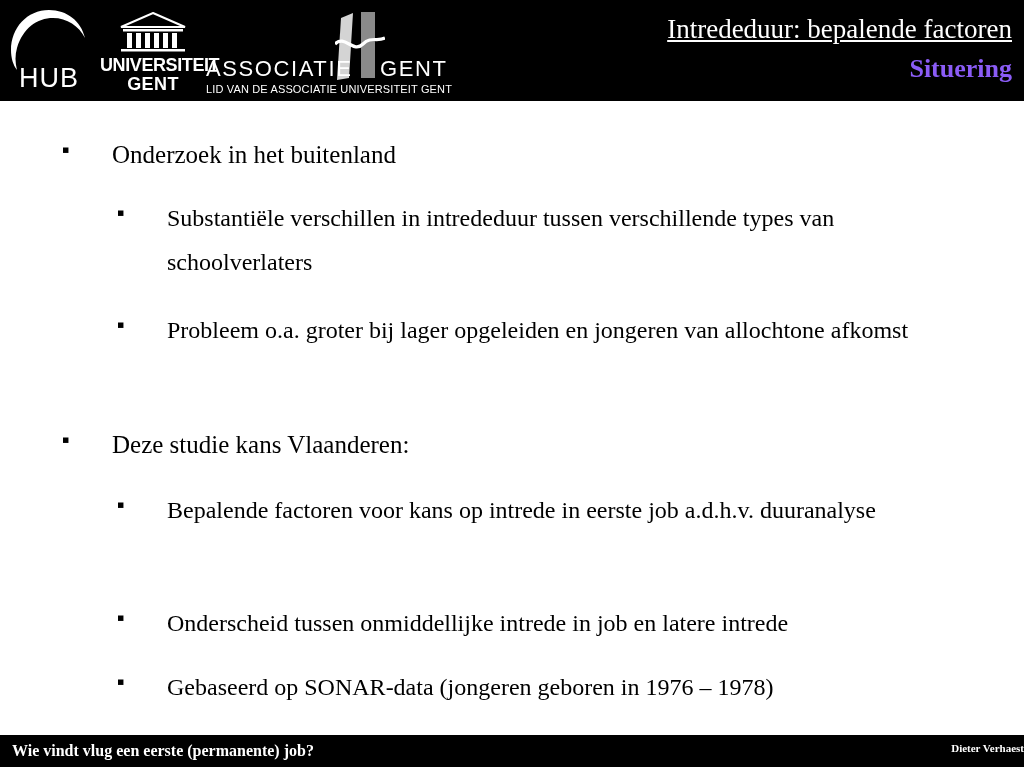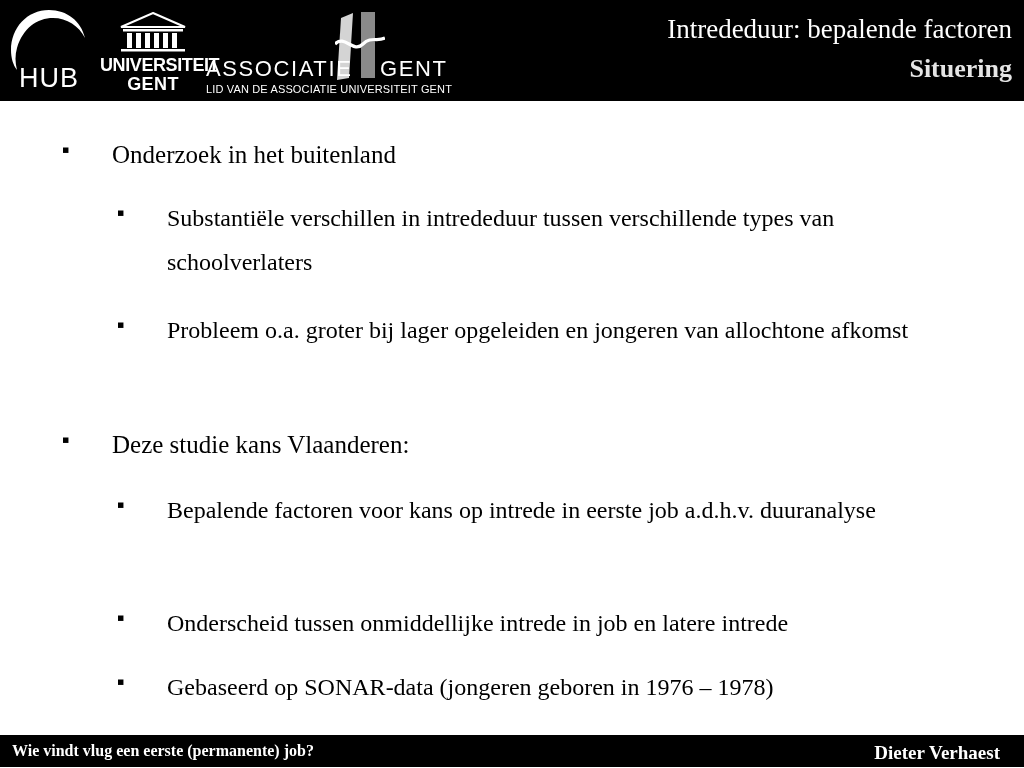--- a/index.html
+++ b/index.html
@@ -115,25 +115,26 @@
 
   
   #header-title {
     position: absolute;
     right: 12px; top: 13px;
     color: #ffffff;
     font-size: 27px;
     line-height: 32px;
     white-space: nowrap;
     text-align: right;
+    text-decoration: underline;
   }
   #header-subtitle {
     position: absolute;
     right: 12px; top: 53px;
-    color: #e5e5e5;
+    color: #8b5cf6;
     font-size: 26px;
     font-weight: bold;
     line-height: 32px;
     white-space: nowrap;
     text-align: right;
   }
 
   
   #slide-body {
     position: absolute;
@@ -197,23 +198,23 @@
   #footer-left {
     position: absolute;
     left: 12px; top: 7px;
     color: #ffffff;
     font-size: 16px;
     font-weight: bold;
     white-space: nowrap;
   }
   #footer-right {
     position: absolute;
-    right: 24px; top: 7px;
-    color: #ffffff;
-    font-size: 19px;
+    right: 0; top: 7px;
+    color: #ffffff;
+    font-size: 11px;
     font-weight: bold;
     white-space: nowrap;
   }
 </style>
 </head>
 <body>
 
 <div id="header-bar">
 
   <div id="logo-hub">

